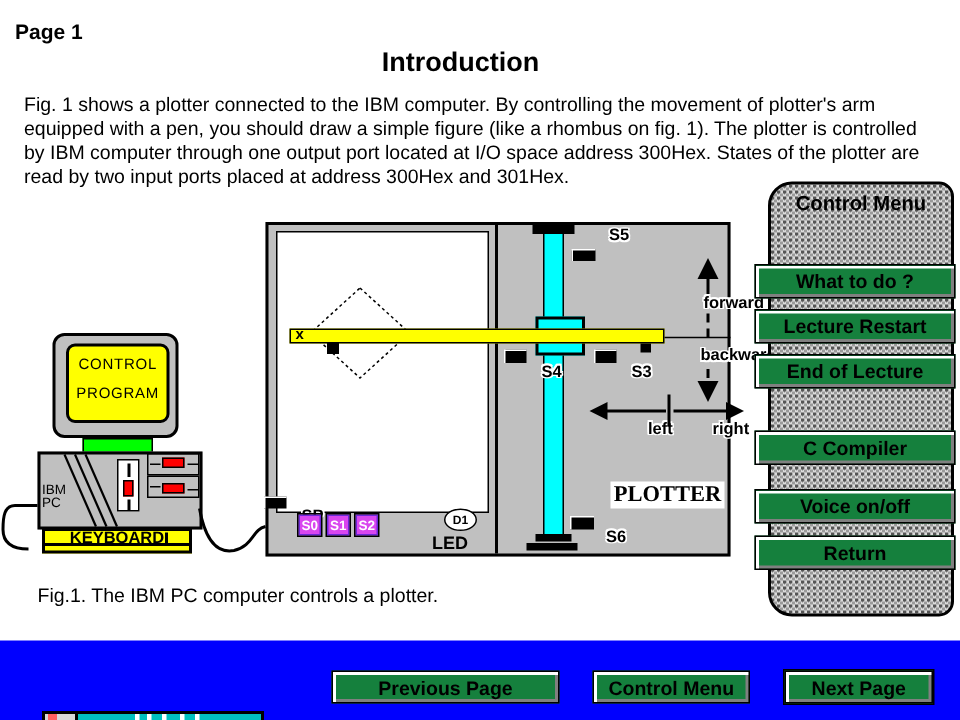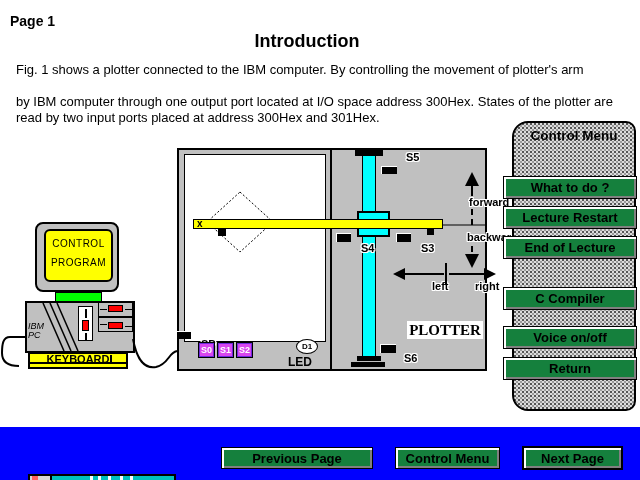--- a/index.html
+++ b/index.html
@@ -48,21 +48,21 @@
   .dir-label { font-size:11px; font-weight:bold; line-height:11px; }
 
   
   .monitor { left:35px; top:222px; width:84px; height:70px; background:#c0c0c0; border:2px solid #000; border-radius:8px; }
   .crt { left:44px; top:229px; width:69px; height:53px; background:#ffff00; border:2px solid #000; border-radius:6px;
          text-align:center; font-size:10px; line-height:10px; letter-spacing:0.5px; }
   .crt-line1 { position:absolute; left:0; top:8px; width:100%; }
   .crt-line2 { position:absolute; left:0; top:27px; width:100%; }
   .stand { left:55px; top:292px; width:47px; height:10px; background:#00ff00; border:1px solid #000; }
   .case { left:25px; top:301px; width:110px; height:52px; background:#c0c0c0; border:2px solid #000; }
-  .case-label { left:28px; top:322px; font-size:9px; line-height:9px;font-style:italic; }
+  .case-label { left:28px; top:322px; font-size:9px; line-height:9px; }
   .floppy { left:78px; top:306px; width:15px; height:35px; background:#fff; border:1px solid #000; }
   .floppy-line-t { position:absolute; left:6px; top:2px; width:2px; height:9px; background:#000; }
   .floppy-red { position:absolute; left:3px; top:13px; width:7px; height:11px; background:#ff0000; border:1px solid #000; }
   .floppy-line-b { position:absolute; left:6px; top:26px; width:2px; height:7px; background:#000; }
   .bay { left:98px; width:35px; height:15px; border:1px solid #000; }
   .bay-red { position:absolute; left:9px; top:2px; width:15px; height:7px; background:#ff0000; border:1px solid #000; }
   .bay-line-l { position:absolute; left:1px; top:6px; width:7px; height:1px; background:#000; }
   .bay-line-r { position:absolute; left:26px; top:6px; width:7px; height:1px; background:#000; }
   .keyboard { left:28px; top:352px; width:100px; height:17px; background:#ffff00; border:2px solid #000; }
   .keyboard-text { position:absolute; left:0; top:0; width:100%; height:10px; border-bottom:2px solid #000;
@@ -104,20 +104,21 @@
   svg.overlay { position:absolute; left:0; top:0; pointer-events:none; }
 </style>
 </head>
 <body>
 
 <div id="screen">
 
   <div class="abs page-label nowrap">Page 1</div>
   <div class="abs title">Introduction</div>
   <div class="abs para-line" style="top:62px">Fig. 1 shows a plotter connected to the IBM computer. By controlling the movement of plotter's arm</div>
+  <div class="abs para-line" style="top:78px">equipped with a pen, you should draw a simple figure (like a rhombus on fig. 1). The plotter is controlled</div>
   <div class="abs para-line" style="top:94px">by IBM computer through one output port located at I/O space address 300Hex. States of the plotter are</div>
   <div class="abs para-line" style="top:110px">read by two input ports placed at address 300Hex and 301Hex.</div>
 
   <div class="abs plotter-panel"></div>
   <div class="abs plotter-divider"></div>
   <div class="abs paper"></div>
 
   <svg class="overlay" width="640" height="480">
     <polygon points="240,192 273,222 240,252 207,222" fill="none" stroke="#000" stroke-width="1" stroke-dasharray="2,2"></polygon>
   </svg>
@@ -208,20 +209,21 @@
     <line x1="446" y1="263" x2="446" y2="284" stroke="#000" stroke-width="2"></line>
 
     <line x1="43" y1="303" x2="64" y2="351" stroke="#000" stroke-width="1.5"></line>
     <line x1="50" y1="303" x2="71" y2="351" stroke="#000" stroke-width="1.5"></line>
     <line x1="57" y1="303" x2="78" y2="351" stroke="#000" stroke-width="1.5"></line>
 
     <path d="M25,337 L10,337 C3,337 2,344 2,353 C2,363 10,366 19,366" fill="none" stroke="#000" stroke-width="2"></path>
     <path d="M133,339 C137,361 145,369 156,367 C169,364 168,353 177,351" fill="none" stroke="#000" stroke-width="2"></path>
   </svg>
 
+  <div class="abs fig-caption nowrap">Fig.1. The IBM PC computer controls a plotter.</div>
 
   <div class="abs menu-panel"></div>
   <div class="abs menu-title nowrap">Control Menu</div>
   <div class="abs menu-btn" style="top:176px">What to do ?</div>
   <div class="abs menu-btn" style="top:206px">Lecture Restart</div>
   <div class="abs menu-btn" style="top:236px">End of Lecture</div>
   <div class="abs menu-btn" style="top:287px">C Compiler</div>
   <div class="abs menu-btn" style="top:326px">Voice on/off</div>
   <div class="abs menu-btn" style="top:357px">Return</div>
 

